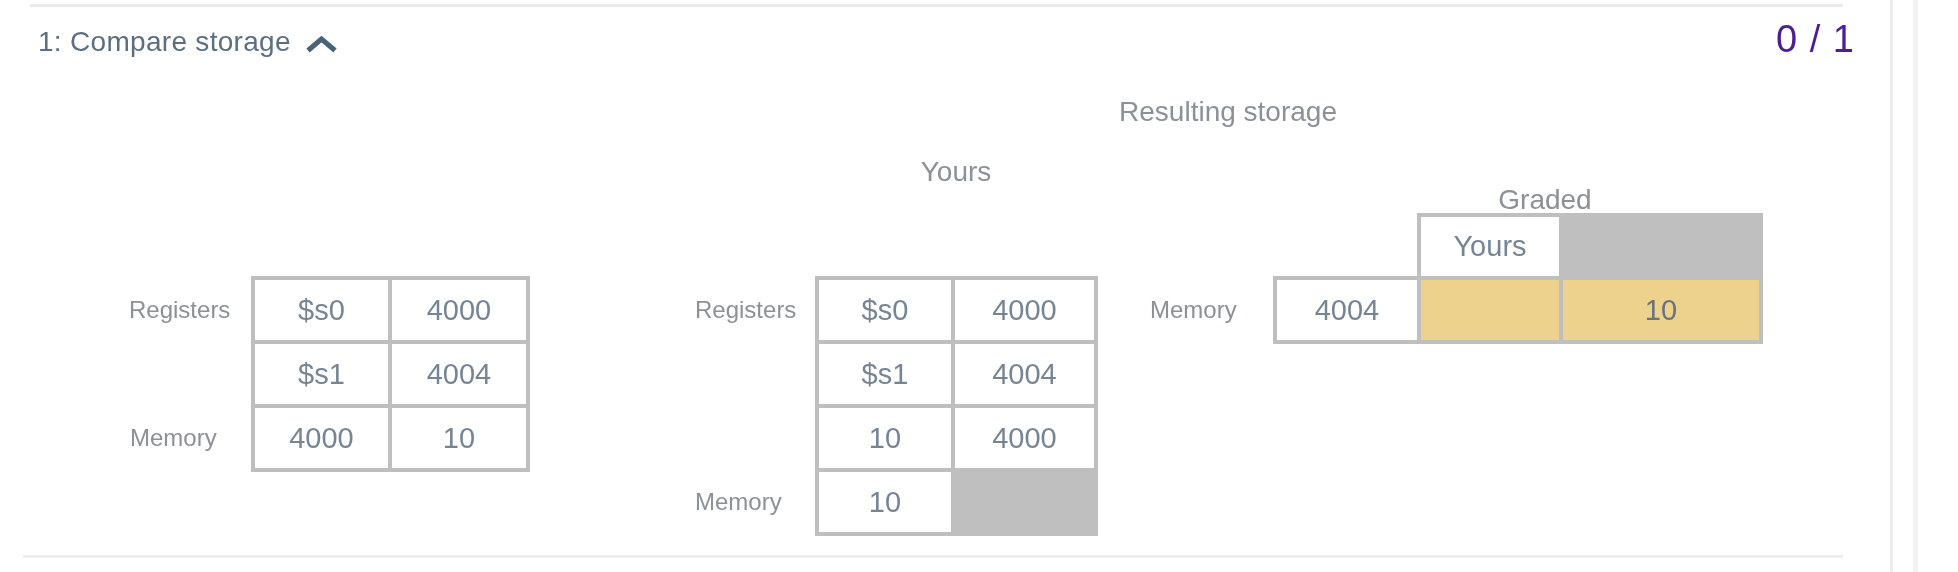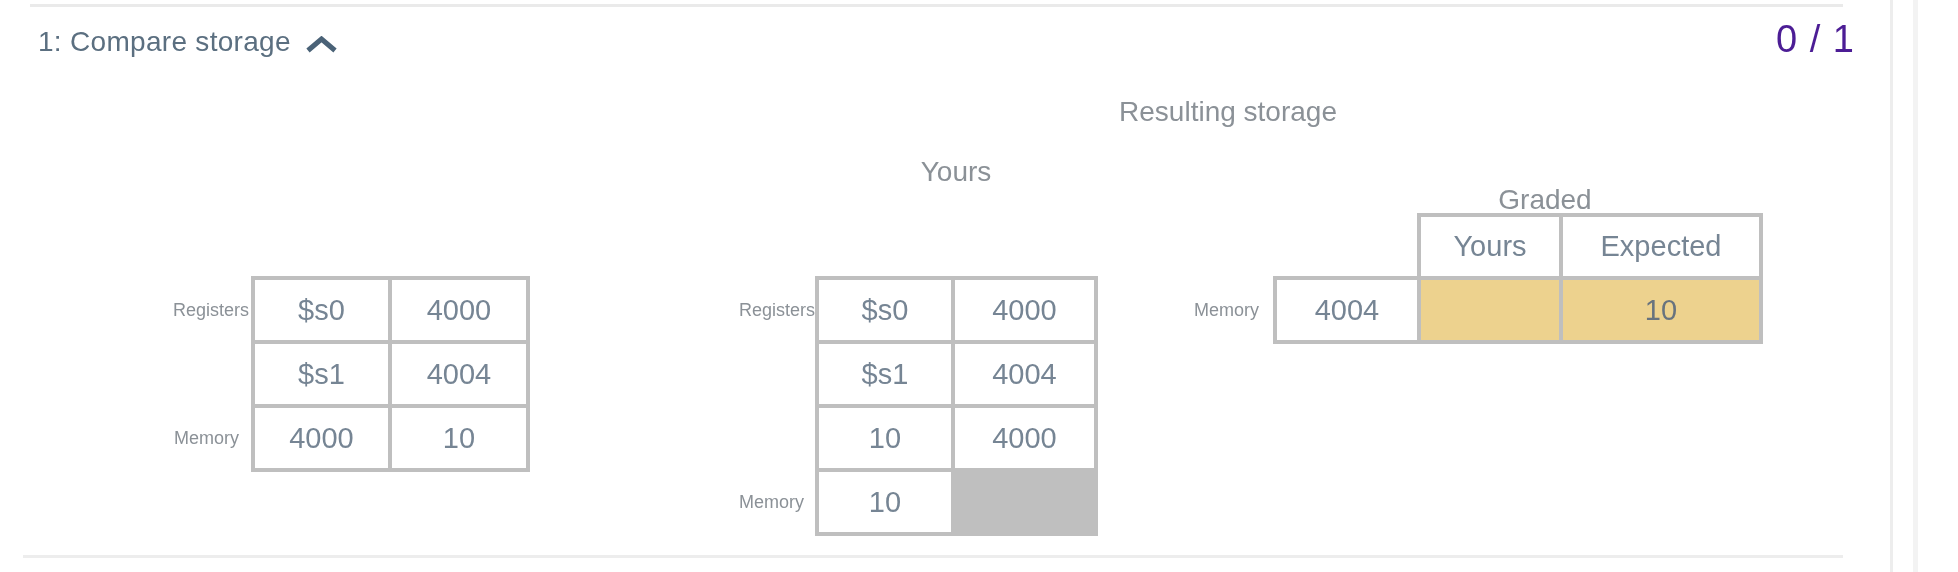--- a/index.html
+++ b/index.html
@@ -22,22 +22,22 @@
   .score { position:absolute; left:1776px; top:18px; font-size:38px; font-weight:300;
            color:#4c1d95; letter-spacing:1px; white-space:nowrap; }
 
   .heading { position:absolute; transform:translate(-50%,-50%); font-size:28px;
              color:#8b9197; white-space:nowrap; }
   .h-initial   { left:330px;  top:112px; }
   .h-resulting { left:1228px; top:112px; }
   .h-yours     { left:956px;  top:172px; }
   .h-graded    { left:1545px; top:172px;margin-top:28px; }
 
-  .side-label { position:absolute; transform:translateY(-50%); font-size:18px;
-                color:#8b9197; white-space:nowrap;margin-left:44px; }
+  .side-label { position:absolute; transform:translateY(-50%); font-size:24px;
+                color:#8b9197; white-space:nowrap; }
   .lbl-init-reg   { left:129px;  top:310px; }
   .lbl-init-mem   { left:130px;  top:438px; }
   .lbl-yours-reg  { left:695px;  top:310px; }
   .lbl-yours-mem  { left:695px;  top:502px; }
   .lbl-graded-mem { left:1150px; top:310px; }
 
   .tbl { position:absolute; display:grid; gap:4px; padding:4px;
          background:#bfbfbf; box-sizing:border-box; }
   .tbl .cell { background:#ffffff; display:flex; align-items:center; justify-content:center;
                font-size:29px; color:#768594; }
@@ -86,21 +86,20 @@
     <div class="cell">$s1</div>
     <div class="cell">4004</div>
     <div class="cell">10</div>
     <div class="cell">4000</div>
     <div class="cell">10</div>
   </div>
 
   <div class="side-label lbl-graded-mem">Memory</div>
   <div class="tbl tbl-graded-header">
     <div class="cell">Yours</div>
-    <div class="cell">Expected</div>
   </div>
   <div class="tbl tbl-graded-row">
     <div class="cell">4004</div>
     <div class="cell highlight"></div>
     <div class="cell highlight">10</div>
   </div>
 
   <div class="divider bottom"></div>
   <div class="v-edge e1"></div>
   <div class="v-edge e2"></div>

